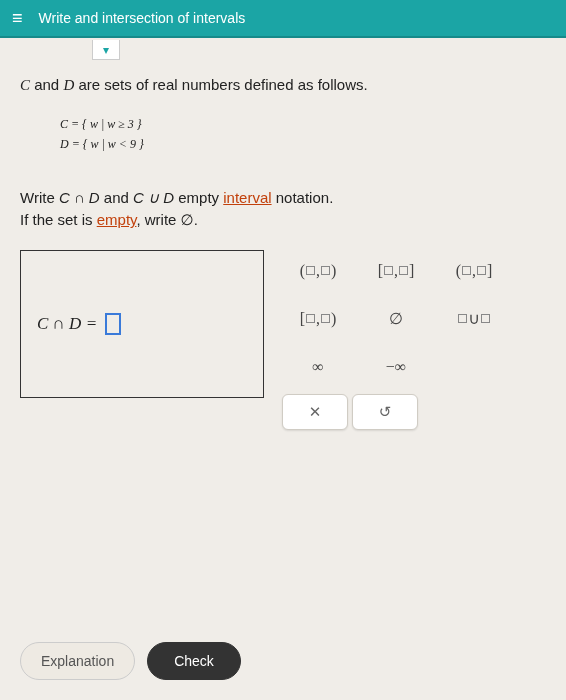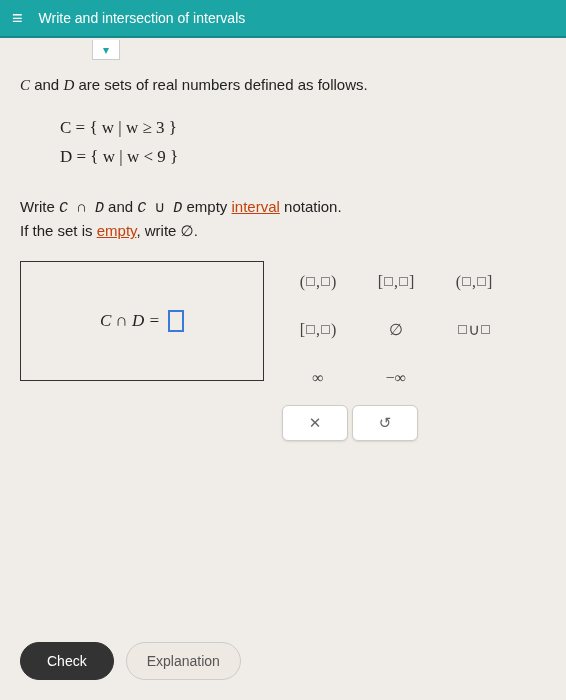--- a/index.html
+++ b/index.html
@@ -48,42 +48,43 @@
     color: #222;
   }
   .intro {
     font-size: 15px;
     margin-bottom: 20px;
   }
   .intro .it { font-style: italic; font-family: 'Times New Roman', serif; }
   .defs {
     margin-left: 40px;
     font-family: 'Times New Roman', serif;
-    font-size: 17px;
+    font-size: 12px;
+    font-style: italic;
     line-height: 1.7;
-    margin-bottom: 24px;
+    margin-bottom: 32px;
   }
   .instr {
     font-size: 15px;
     line-height: 1.5;
     margin-bottom: 18px;
   }
-  .instr .it { font-style: italic; font-family: Liberation Mono, monospace; }
+  .instr .it { font-style: italic; font-family: Liberation Sans, sans-serif; }
   .link { color: #c2410c; text-decoration: underline; cursor: pointer; }
   .work-row { display: flex; align-items: flex-start; gap: 18px; }
   .answer-box {
     border: 1px solid #333;
     width: 244px;
-    height: 120px;
+    height: 148px;
     padding: 32px 16px;
     font-family: 'Times New Roman', serif;
     font-style: italic;
     font-size: 17px;
     display: flex;
-    flex-direction: row;
+    flex-direction: column;
     justify-content: space-around;
   }
   .ans-line { display: flex; align-items: center; gap: 8px; }
   .ans-input {
     border: 2px solid #3a7ad9;
     width: 16px;
     height: 22px;
     display: inline-block;
     cursor: text;
   }
@@ -197,15 +198,15 @@
         </div>
         <div class="foot-btn">
           <span>↺</span>
         </div>
       </div>
     </div>
   </div>
 </div>
 
 <div class="bottom-bar">
+  <div class="pill-btn explain-btn">Explanation</div>
   <div class="pill-btn check-btn">Check</div>
-  <div class="pill-btn explain-btn">Explanation</div>
 </div>
 
 </body></html>

